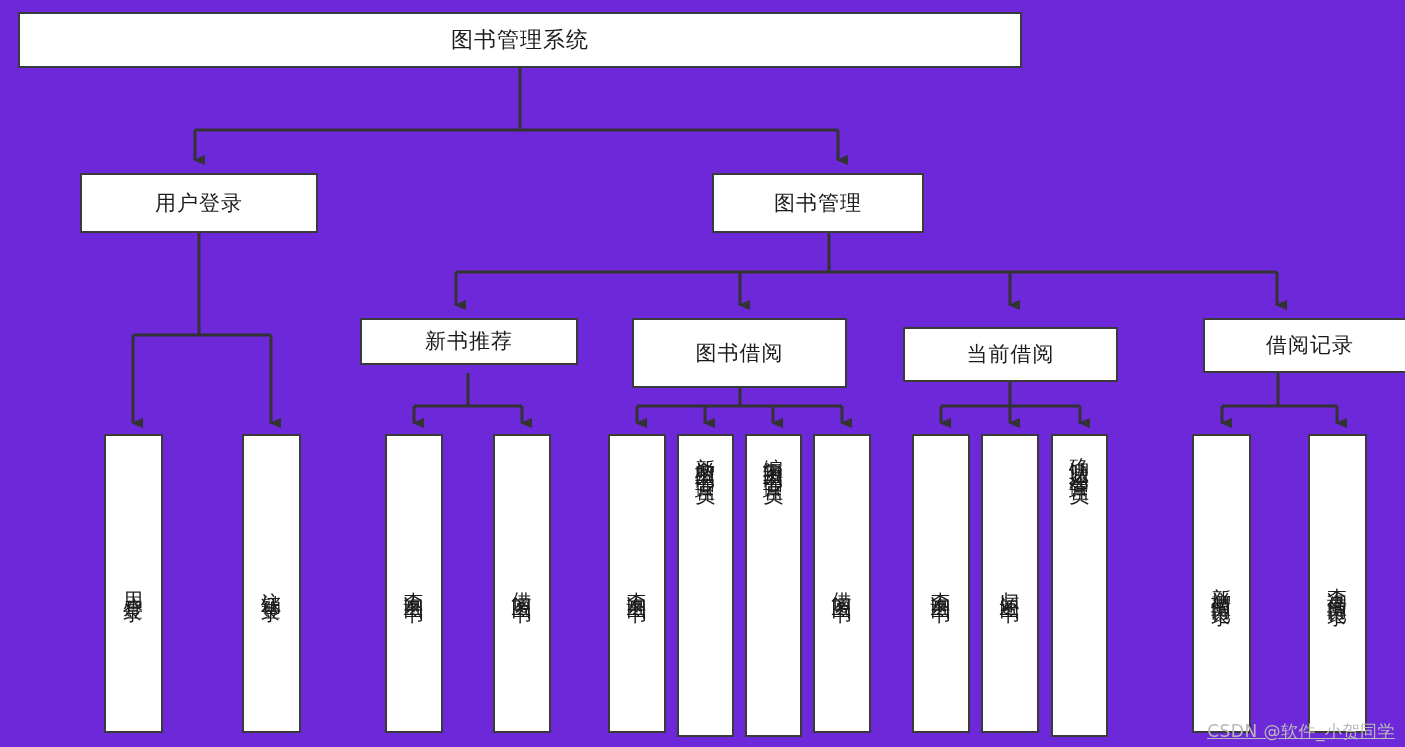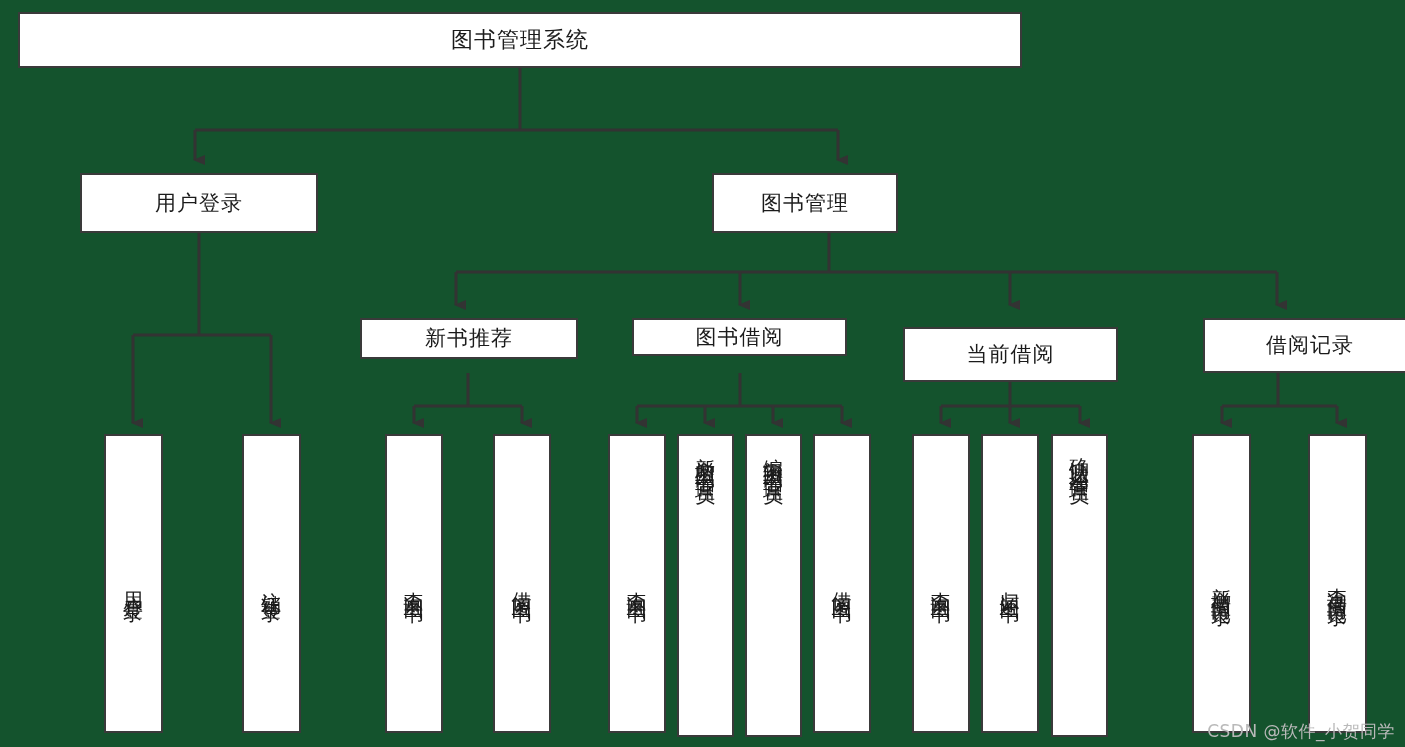--- a/index.html
+++ b/index.html
@@ -8,21 +8,21 @@
     padding: 0;
     background: #ffffff;
   }
   body {
     font-family: "DejaVu Sans", "Liberation Sans", sans-serif;
   }
   #canvas {
     position: relative;
     width: 1405px;
     height: 747px;
-    background: #14532d;
+    background: #6d28d9;
     overflow: hidden;
   }
   #wires {
     position: absolute;
     left: 0;
     top: 0;
     width: 1405px;
     height: 747px;
     pointer-events: none;
   }
@@ -73,20 +73,21 @@
   #watermark {
     position: absolute;
     right: 10px;
     bottom: 4px;
     font-size: 17px;
     color: #b9b9b9;
     letter-spacing: 0.5px;
     z-index: 5;
     white-space: nowrap;
     font-family: "DejaVu Sans", "Liberation Sans", sans-serif;
+    text-decoration: underline;
   }
 </style>
 </head>
 <body>
 
 <div id="canvas">
 
   <svg id="wires" viewBox="0 0 1405 747" width="1405" height="747" aria-hidden="true">
     <defs>
       <marker id="arrow" viewBox="0 0 12 12" refX="6" refY="10" markerWidth="12" markerHeight="12" orient="auto-start-reverse" markerUnits="userSpaceOnUse">
@@ -138,29 +139,29 @@
   </svg>
 
   <div class="node horiz root" style="left:18px; top:12px; width:1004px; height:56px;">
     <span class="label">图书管理系统</span>
   </div>
 
   <div class="node horiz" style="left:80px; top:173px; width:238px; height:60px;">
     <span class="label">用户登录</span>
   </div>
 
-  <div class="node horiz" style="left:712px; top:173px; width:186px; height:60px;">
+  <div class="node horiz" style="left:712px; top:173px; width:212px; height:60px;">
     <span class="label">图书管理</span>
   </div>
 
-  <div class="node horiz" style="left:360px; top:318px; width:218px; height:41px;">
+  <div class="node horiz" style="left:360px; top:318px; width:218px; height:47px;">
     <span class="label">新书推荐</span>
   </div>
 
-  <div class="node horiz" style="left:632px; top:318px; width:215px; height:38px;">
+  <div class="node horiz" style="left:632px; top:318px; width:215px; height:70px;">
     <span class="label">图书借阅</span>
   </div>
 
   <div class="node horiz" style="left:903px; top:327px; width:215px; height:55px;">
     <span class="label">当前借阅</span>
   </div>
 
   <div class="node horiz" style="left:1171px; top:318px; width:214px; height:55px;margin-left:32px;">
     <span class="label">借阅记录</span>
   </div>

